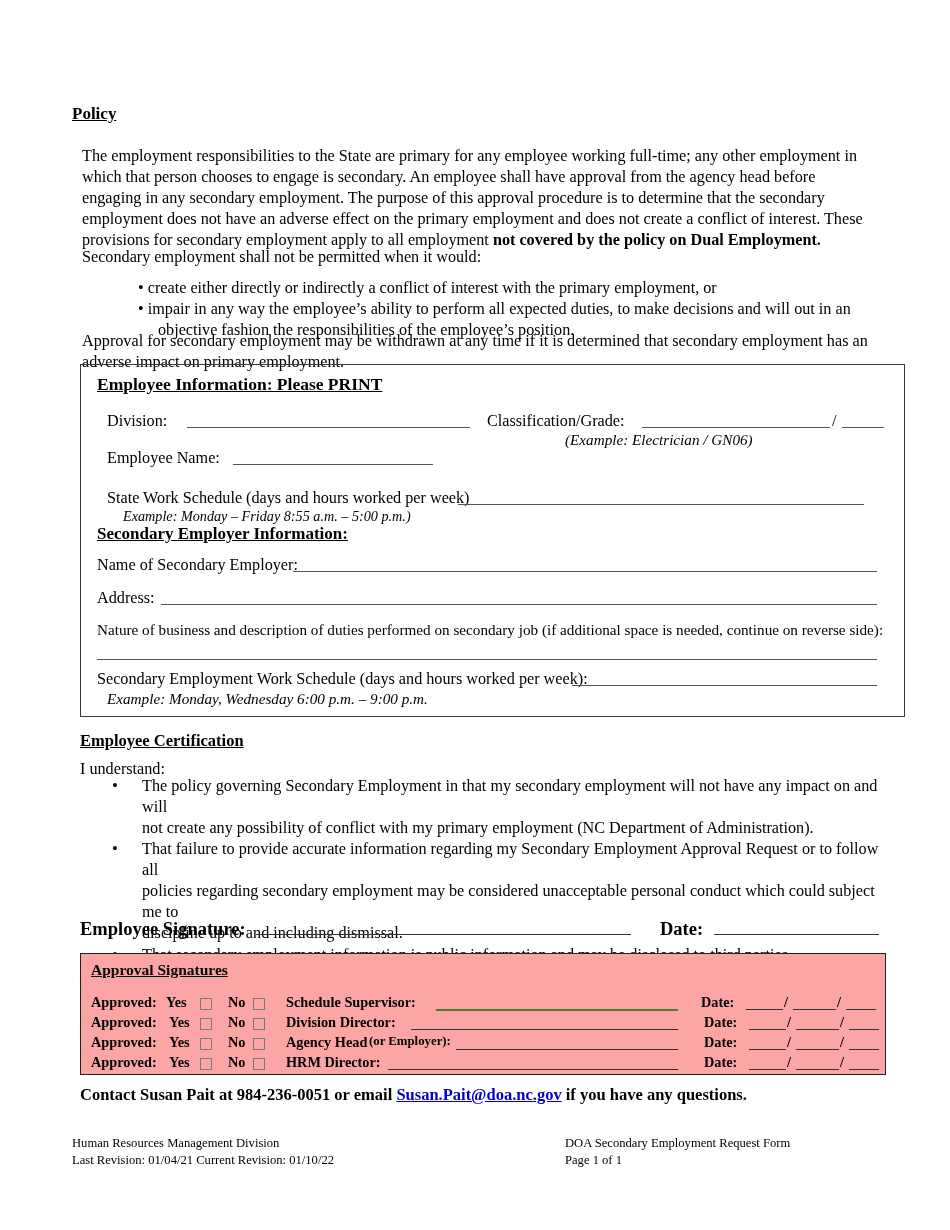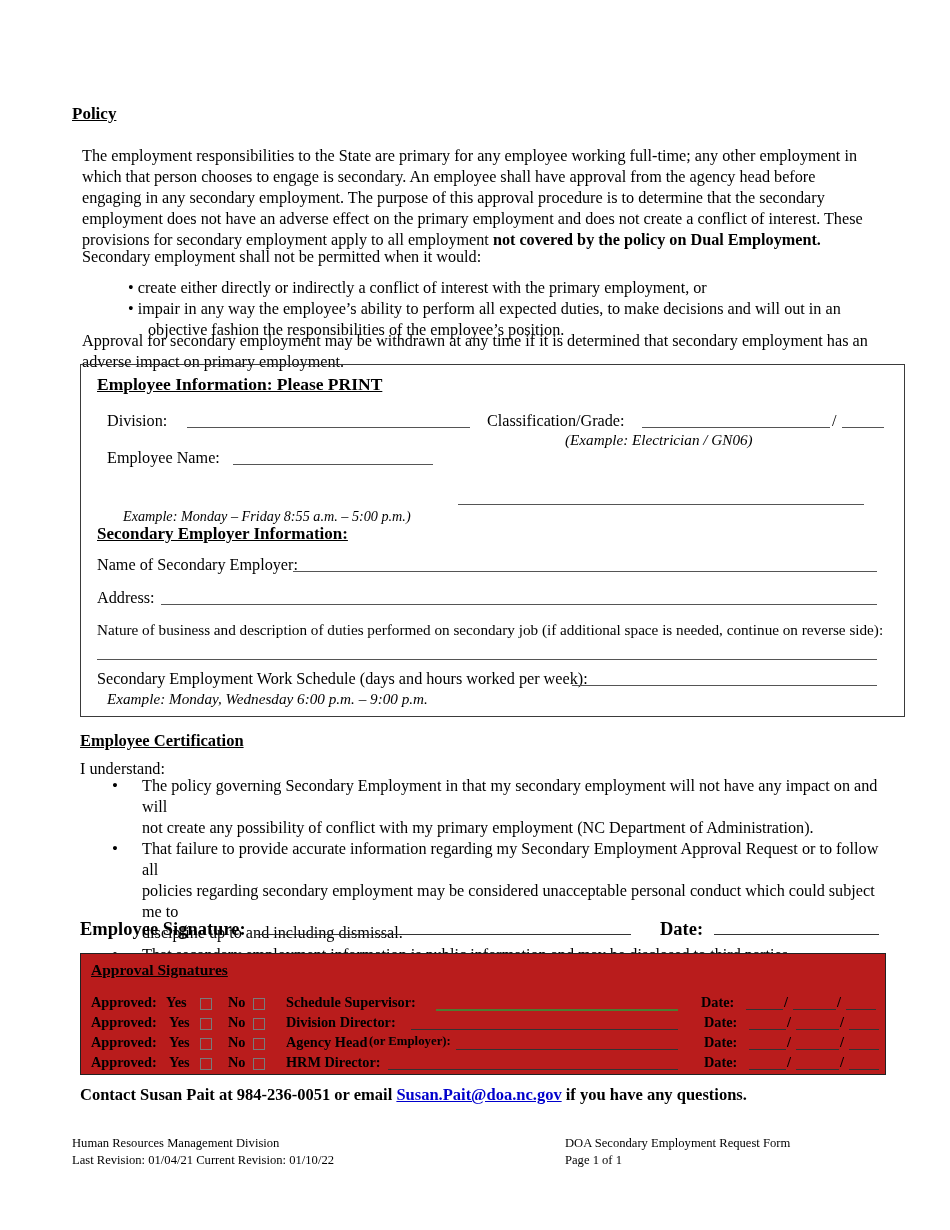--- a/index.html
+++ b/index.html
@@ -71,21 +71,21 @@
     top: 136px;
     width: 808px;
   }
   .policy-para2 {
     position: absolute;
     left: 72px;
     top: 237px;
     width: 808px;
   }
   .policy-bullets {
-    margin: 0;
+    margin: 10px;
     padding: 0;
     list-style: none;
   }
   .policy-bullets li {
     font-size: 16.2px;
     line-height: 1.30;
     padding-left: 66px;
     text-indent: -10px;
   }
   .policy-bullets li .cont {
@@ -186,21 +186,21 @@
     white-space: nowrap;
   }
 
   
   .appr-box {
     position: absolute;
     left: 80px;
     top: 953px;
     width: 806px;
     height: 122px;
-    background: #b91c1c;
+    background: #fca5a5;
     border: 1.5px solid #222;
     box-sizing: border-box;
     padding-left: 16px;
   }
   .appr-title {
     position: absolute;
     left: 10px;
     top: 7px;
     font-size: 15.5px;
     font-weight: bold;
@@ -320,20 +320,21 @@
       <div class="abs" style="left:761px; top:47px;">
         <span class="rule" style="width:42px;"></span>
       </div>
       <div class="abs fs15 ital" style="left:484px; top:66px;">(Example: Electrician / GN06)</div>
 
       <div class="abs fs16" style="left:26px; top:84px;">Employee Name:</div>
       <div class="abs" style="left:152px; top:84px;">
         <span class="rule" style="width:200px;"></span>
       </div>
 
+      <div class="abs fs16" style="left:26px; top:124px;">State Work Schedule (days and hours worked per week)</div>
       <div class="abs" style="left:377px; top:124px;">
         <span class="rule" style="width:406px;"></span>
       </div>
       <div class="abs fs14 ital" style="left:42px; top:143px;">Example: Monday – Friday 8:55 a.m. – 5:00 p.m.)</div>
 
       <div class="abs" style="left:16px; top:159px;">
         <span class="sec-head" style="font-size:17px;">Secondary Employer Information:</span>
       </div>
 
       <div class="abs fs16" style="left:16px; top:191px;">Name of Secondary Employer:</div>

